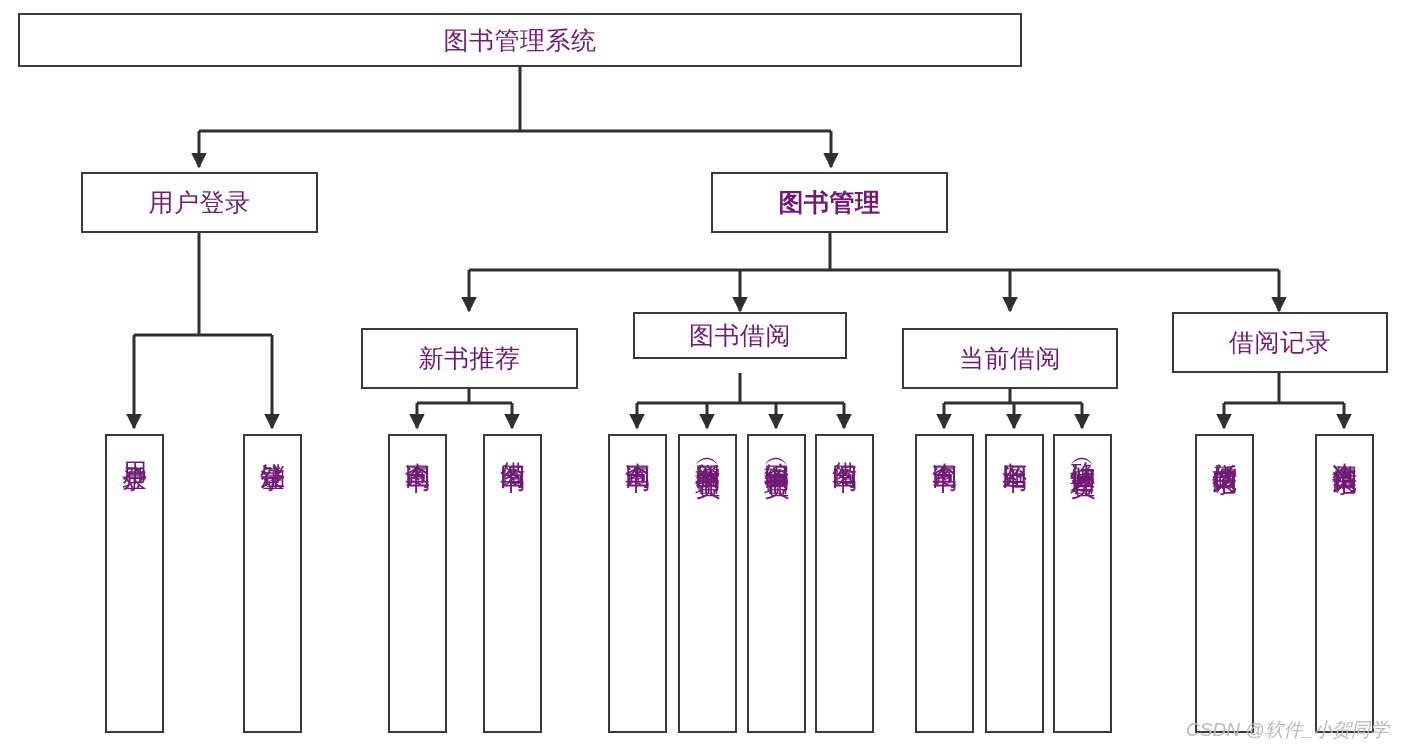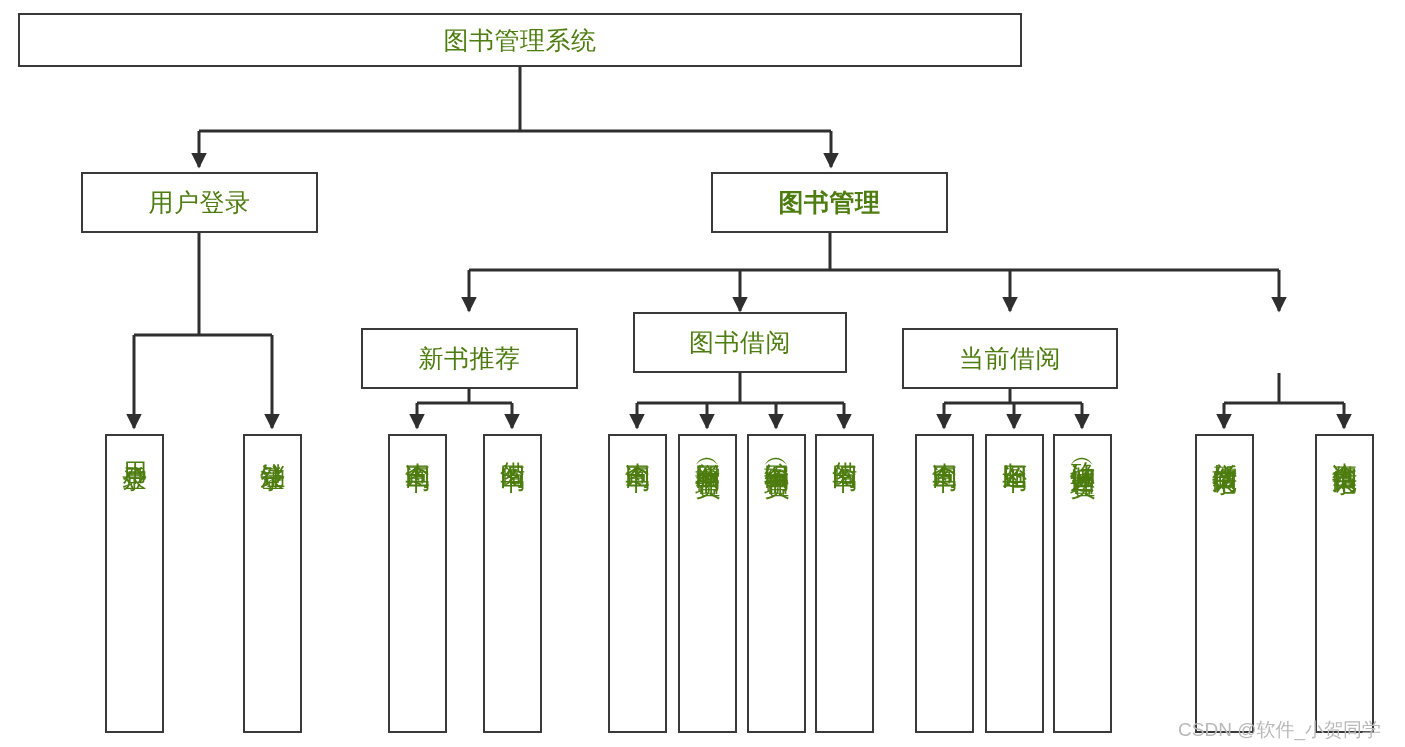--- a/index.html
+++ b/index.html
@@ -26,21 +26,21 @@
     pointer-events: none;
   }
   .node {
     position: absolute;
     box-sizing: border-box;
     background: #ffffff;
     border: 2px solid #3a3a3a;
     display: flex;
     align-items: center;
     justify-content: center;
-    color: #4d7c0f;
+    color: #701a75;
     z-index: 2;
   }
   .node .lbl {
     display: block;
     text-align: center;
     line-height: 1.05;
     letter-spacing: 0.5px;
   }
   
   .h-node .lbl {
@@ -55,27 +55,28 @@
   .v-node .lbl {
     writing-mode: vertical-rl;
     text-orientation: upright;
     font-size: 25px;
     line-height: 1.18;
     letter-spacing: 2px;
     white-space: nowrap;
   }
   .watermark {
     position: absolute;
-    right: 24px;
+    right: 16px;
     bottom: 4px;
     font-size: 19px;
     color: #b9b9b9;
     white-space: nowrap;
     z-index: 5;
     font-family: "Liberation Sans", "DejaVu Sans", sans-serif;
+    font-style: italic;
   }
 </style>
 </head>
 <body>
 
 <div id="canvas">
 
   <svg id="wires" viewBox="0 0 1405 747" width="1405" height="747" xmlns="http://www.w3.org/2000/svg">
     <defs>
       <marker id="arrow" viewBox="0 0 10 10" refX="9" refY="5" markerWidth="5.2" markerHeight="5.2" orient="auto-start-reverse">
@@ -136,28 +137,31 @@
   </div>
 
   <div class="node h-node" style="left:711px; top:172px; width:237px; height:61px;font-weight:bold;">
     <span class="lbl">图书管理</span>
   </div>
 
   <div class="node h-node" style="left:361px; top:312px; width:217px; height:61px;margin-top:16px;">
     <span class="lbl">新书推荐</span>
   </div>
 
-  <div class="node h-node" style="left:633px; top:312px; width:214px; height:61px;">
+  <div class="node h-node" style="left:633px; top:312px; width:214px; height:47px;">
     <span class="lbl">图书借阅</span>
   </div>
 
   <div class="node h-node" style="left:902px; top:328px; width:216px; height:61px;">
     <span class="lbl">当前借阅</span>
   </div>
 
+  <div class="node h-node" style="left:1172px; top:312px; width:216px; height:61px;">
+    <span class="lbl">借阅记录</span>
+  </div>
 
   <div class="node v-node" style="left:105px; top:434px; width:59px; height:299px;">
     <span class="lbl">用户登录</span>
   </div>
 
   <div class="node v-node" style="left:243px; top:434px; width:59px; height:299px;">
     <span class="lbl">注销登录</span>
   </div>
 
   <div class="node v-node" style="left:388px; top:434px; width:59px; height:299px;">

